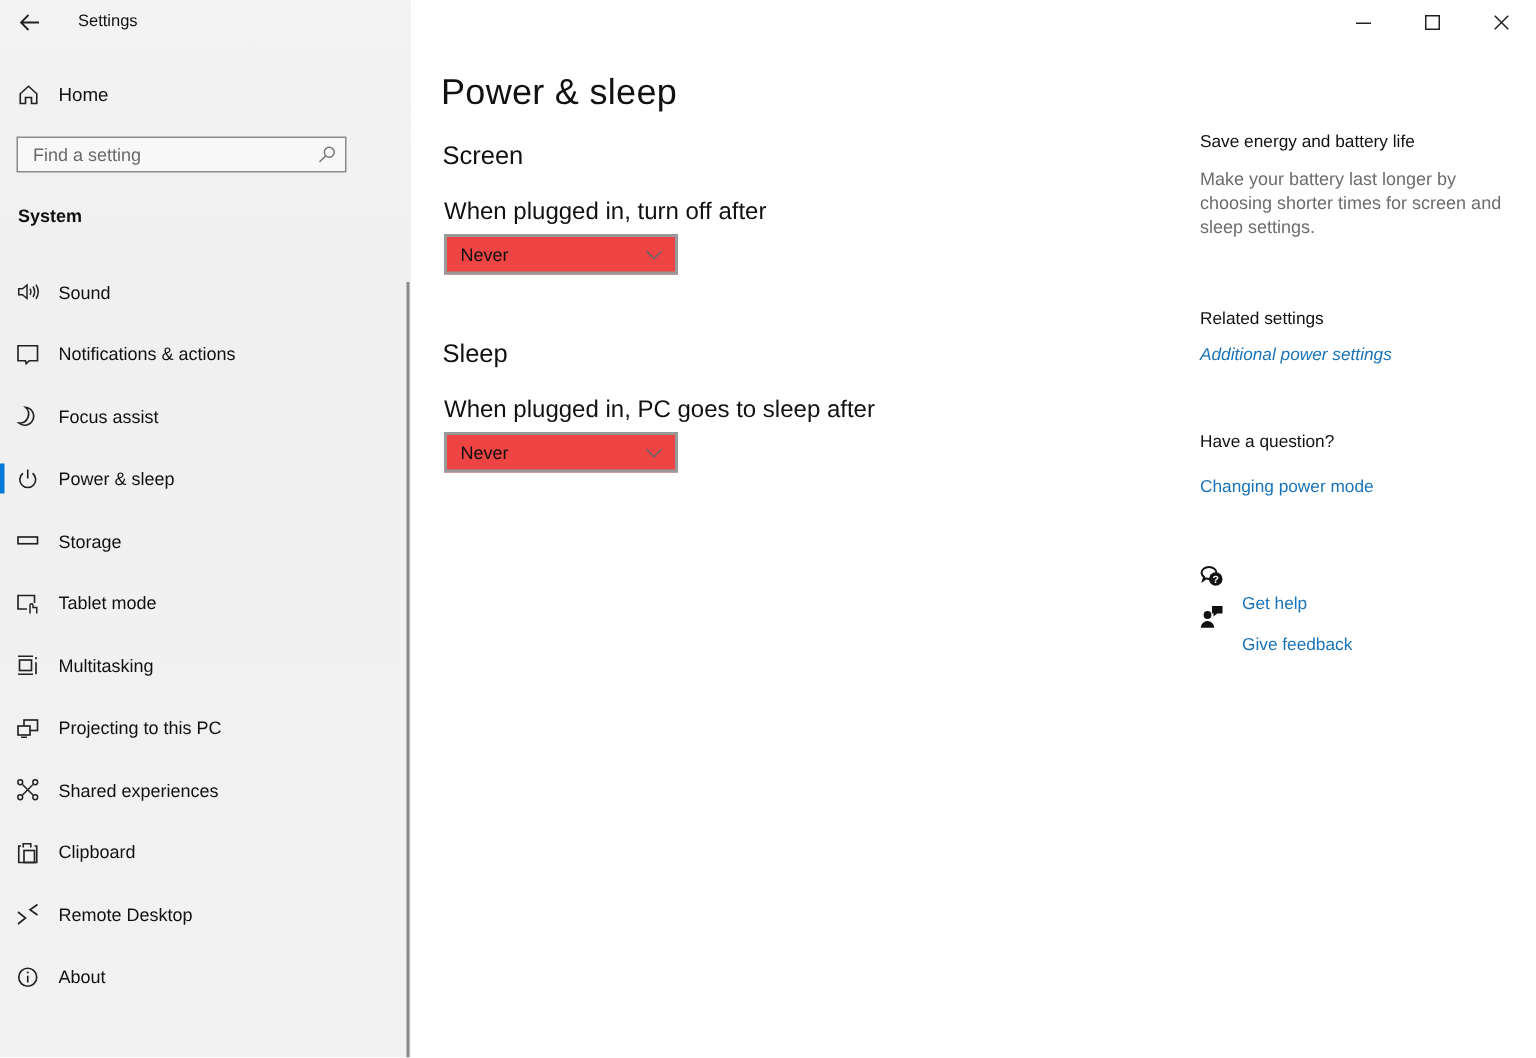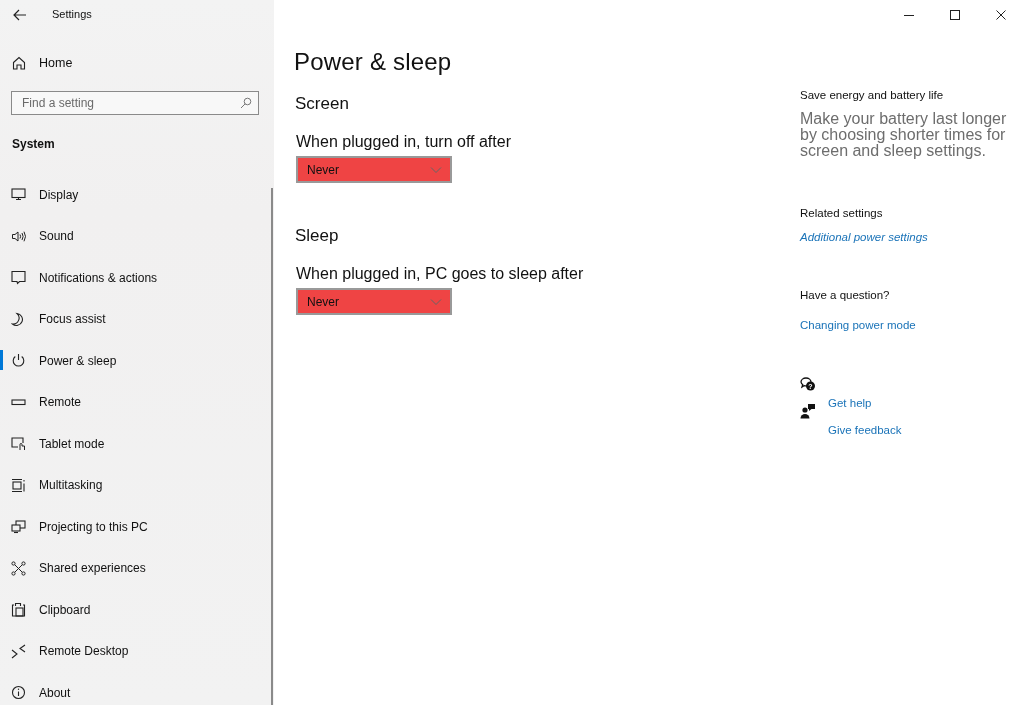--- a/index.html
+++ b/index.html
@@ -13,21 +13,21 @@
     position:absolute; left:0; top:0; width:274px; height:705px;
     background:linear-gradient(180deg,#f3f3f3 0%,#f1f0f0 30%,#f2f2f2 100%);
   }
   .titlebar-left { position:absolute; left:0; top:0; height:30px; width:274px; }
   .back-btn { position:absolute; left:10px; top:5px; width:20px; height:20px; display:flex; align-items:center; justify-content:center; cursor:pointer; }
   .app-title { position:absolute; left:52px; top:8px; font-size:11px; color:#111; }
   .home-item { position:absolute; left:0; top:50px; height:26px; width:270px; display:flex; align-items:center; cursor:pointer; }
   .home-item .ico { position:absolute; left:12px; top:6px; width:14px; height:14px; }
   .home-item .lbl { position:absolute; left:39px; font-size:12.5px; color:#111; }
   .search-box {
-    position:absolute; left:11px; top:91px; width:248px; height:24px;
+    position:absolute; left:11px; top:91px; width:220px; height:24px;
     border:1px solid #8a8a8a; background:#f8f8f8; box-sizing:border-box;
   }
   .search-box input {
     border:none; outline:none; background:transparent; font-family:inherit;
     font-size:12px; color:#222; width:210px; height:22px; padding:0 0 0 10px; box-sizing:border-box;
   }
   .search-box input::placeholder { color:#6a6a6a; }
   .search-box .sicon { position:absolute; right:6px; top:5px; width:12px; height:12px; }
   .section-label { position:absolute; left:12px; top:137px; font-size:12px; font-weight:bold; color:#111; }
   .nav { position:absolute; left:0; top:174px; width:270px; }
@@ -45,21 +45,21 @@
   .field-label { position:absolute; left:22px; font-size:16px; color:#111; }
   .dropdown {
     position:absolute; left:22px; width:156px; height:27px; box-sizing:border-box;
     border:2px solid #999; background:#ef4444; cursor:pointer;
   }
   .dropdown .val { position:absolute; left:9px; top:5px; font-size:12px; color:#111; }
   .dropdown .chev { position:absolute; right:8px; top:8px; width:12px; height:8px; }
 
   .aside { position:absolute; left:526px; top:0; width:225px; }
   .aside .t { position:absolute; left:0; font-size:11.5px; color:#111; white-space:nowrap; }
-  .aside .desc { position:absolute; left:0; top:111px; width:215px; font-size:16px; line-height:16px; color:#6d6d6d; }
+  .aside .desc { position:absolute; left:0; top:111px; width:215px; font-size:12px; line-height:16px; color:#6d6d6d; }
   .aside .link { position:absolute; left:0; font-size:11.5px; color:#1a73b8; cursor:pointer; white-space:nowrap; }
   .aside .help { position:absolute; left:0; height:18px; display:flex; align-items:center; cursor:pointer; }
   .aside .help .ico { width:16px; height:16px; }
   .aside .help .link { position:absolute; left:28px; top:2px;margin-top:20px; }
 </style>
 </head>
 <body>
 
 <div class="sidebar">
   <div class="titlebar-left">
@@ -84,27 +84,20 @@
         <circle cx="7.5" cy="4.5" r="3.3" fill="none" stroke="#777" stroke-width="1"></circle>
         <path d="M5.2 6.8L1 11" stroke="#777" stroke-width="1"></path>
       </svg>
   </div>
 
   <div class="section-label">System</div>
 
   <div class="nav">
     <div class="nav-item">
       <svg class="ico" viewBox="0 0 15 15">
-          <rect x="1" y="2" width="13" height="8.5" fill="none" stroke="#222" stroke-width="1.1"></rect>
-          <path d="M5 12.5h5M7.5 10.5v2" stroke="#222" stroke-width="1.1"></path>
-        </svg>
-      <span class="lbl">Display</span>
-    </div>
-    <div class="nav-item">
-      <svg class="ico" viewBox="0 0 15 15">
           <path d="M1.5 5.5h2.5l3-2.5v9l-3-2.5H1.5z" fill="none" stroke="#222" stroke-width="1"></path>
           <path d="M9 5.5q1.2 2 0 4M11 4q2.2 3.5 0 7M13 2.7q3 4.8 0 9.6" fill="none" stroke="#222" stroke-width="1"></path>
         </svg>
       <span class="lbl">Sound</span>
     </div>
     <div class="nav-item">
       <svg class="ico" viewBox="0 0 15 15">
           <path d="M1 1.5h13v10H8.5l-2 2-0.5-2H1z" fill="none" stroke="#222" stroke-width="1.1"></path>
         </svg>
       <span class="lbl">Notifications &amp; actions</span>
@@ -119,21 +112,21 @@
       <svg class="ico" viewBox="0 0 15 15">
           <path d="M4.3 3.5a5.3 5.3 0 1 0 6.4 0" fill="none" stroke="#222" stroke-width="1.1"></path>
           <path d="M7.5 1v6" stroke="#222" stroke-width="1.1"></path>
         </svg>
       <span class="lbl">Power &amp; sleep</span>
     </div>
     <div class="nav-item">
       <svg class="ico" viewBox="0 0 15 15">
           <rect x="1" y="5" width="13" height="4.5" fill="none" stroke="#222" stroke-width="1.1"></rect>
         </svg>
-      <span class="lbl">Remote</span>
+      <span class="lbl">Storage</span>
     </div>
     <div class="nav-item">
       <svg class="ico" viewBox="0 0 15 15">
           <path d="M7 11H1V2h11v5" fill="none" stroke="#222" stroke-width="1.1"></path>
           <path d="M9 14V8.5a1 1 0 0 1 2 0V10h2.5v4" fill="none" stroke="#222" stroke-width="1"></path>
         </svg>
       <span class="lbl">Tablet mode</span>
     </div>
     <div class="nav-item">
       <svg class="ico" viewBox="0 0 15 15">

